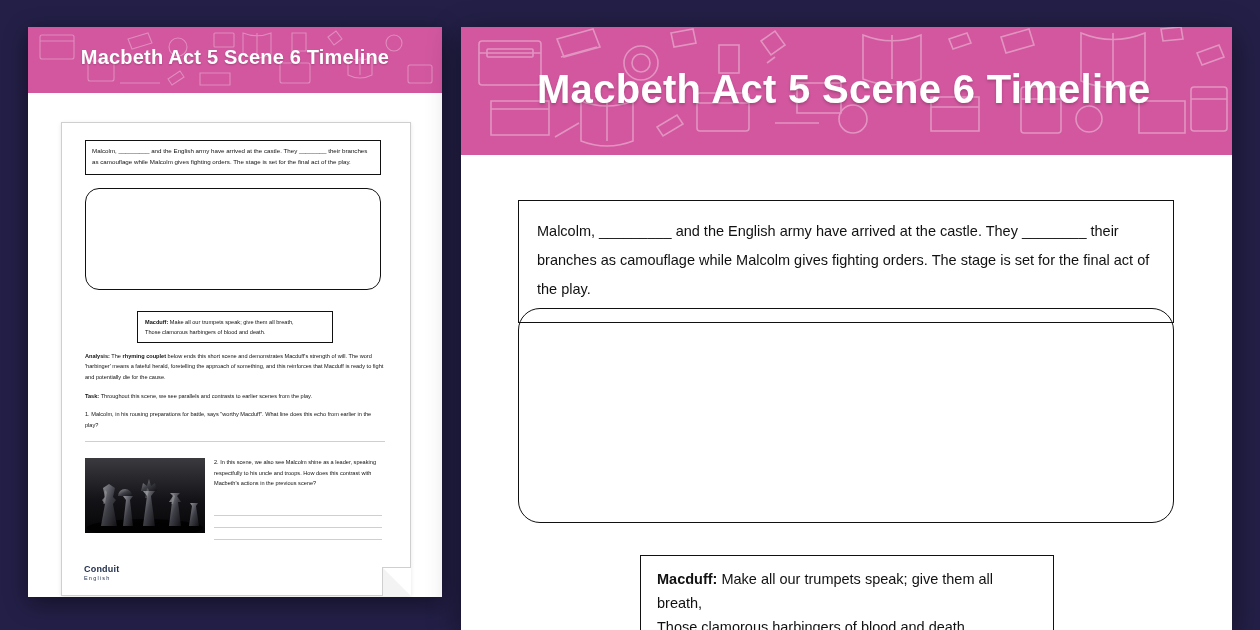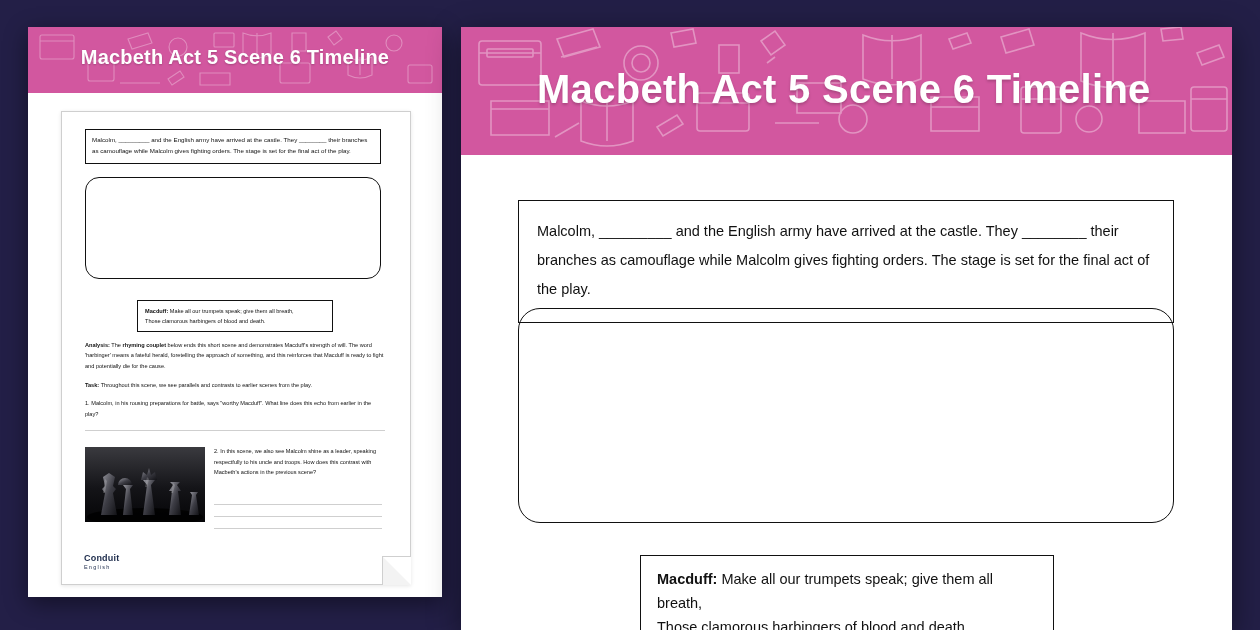--- a/index.html
+++ b/index.html
@@ -46,21 +46,21 @@
     top: 19px;
     text-align: center;
     color: #ffffff;
     font-size: 20px;
     font-weight: bold;
     letter-spacing: 0.2px;
     text-shadow: 0 1px 2px rgba(0,0,0,0.22);
   }
   .thumb-body {
     position: absolute;
-    left: 0; top: 68px;
+    left: 0; top: 79px;
     width: 414px;
     height: 504px;
     background: #fff;
     padding: 6px;
   }
   .thumb-page {
     position: absolute;
     left: 33px;
     top: 16px;
     width: 348px;

